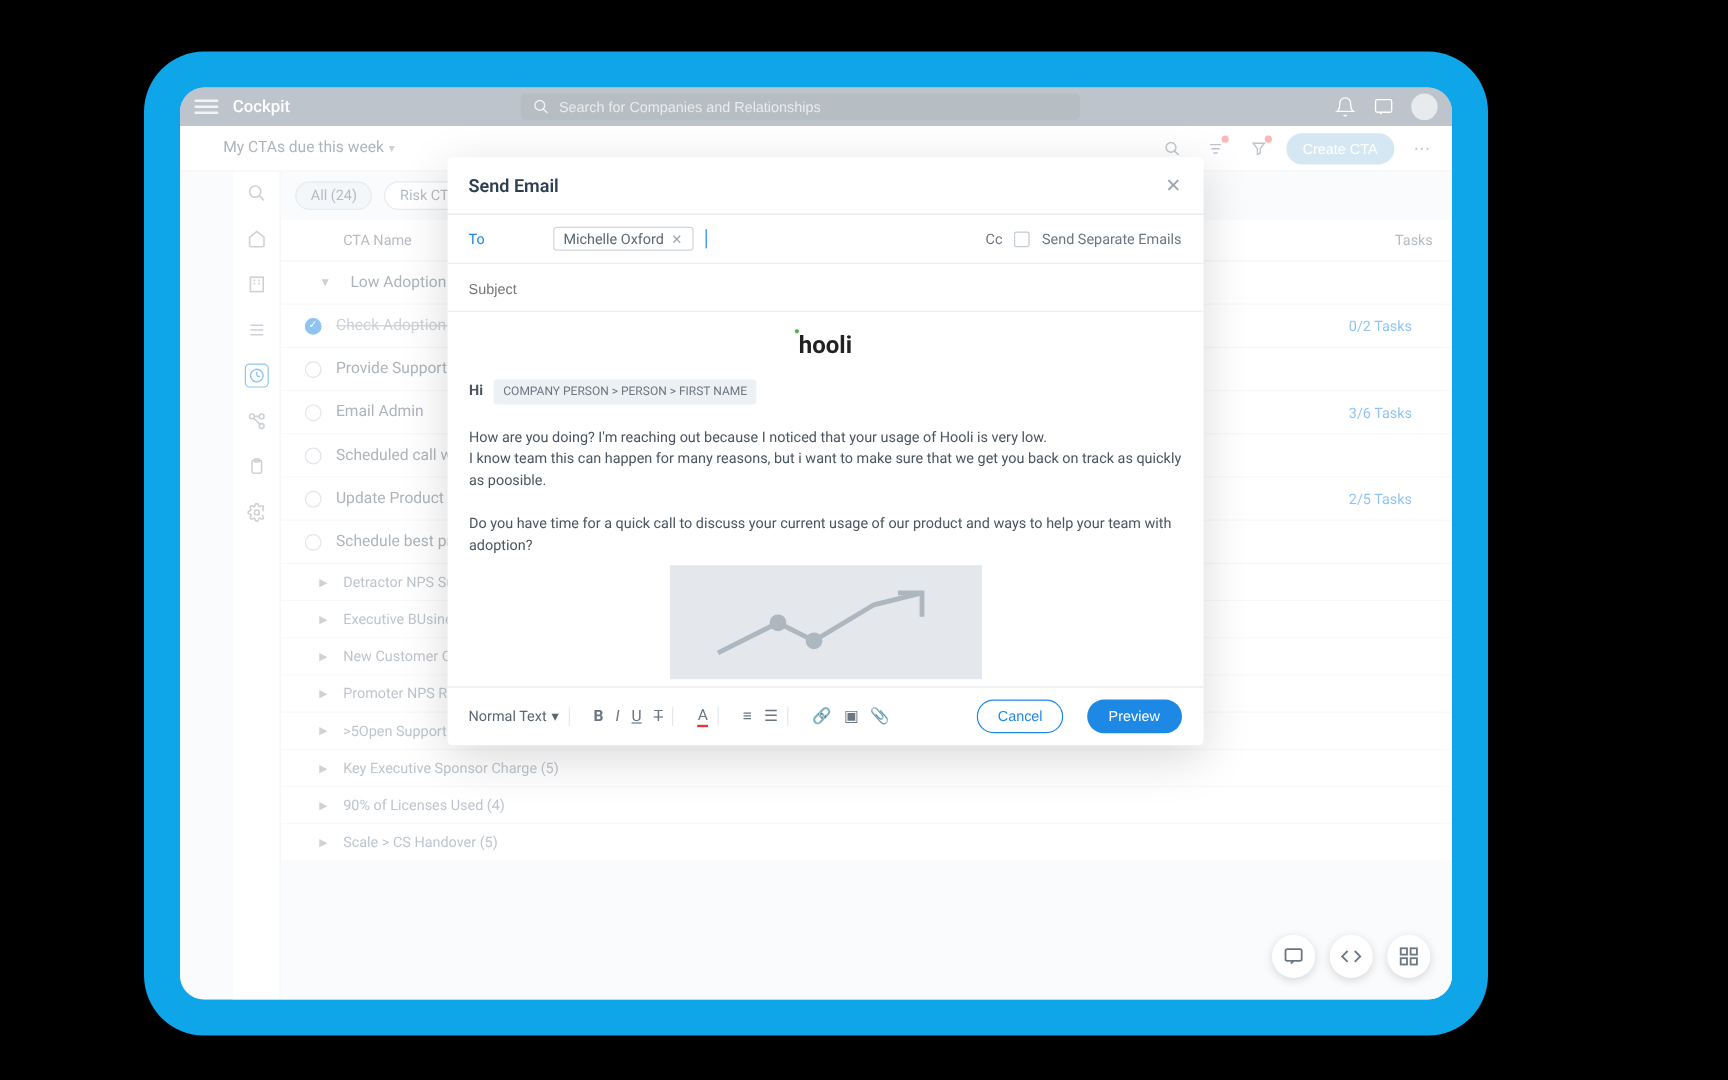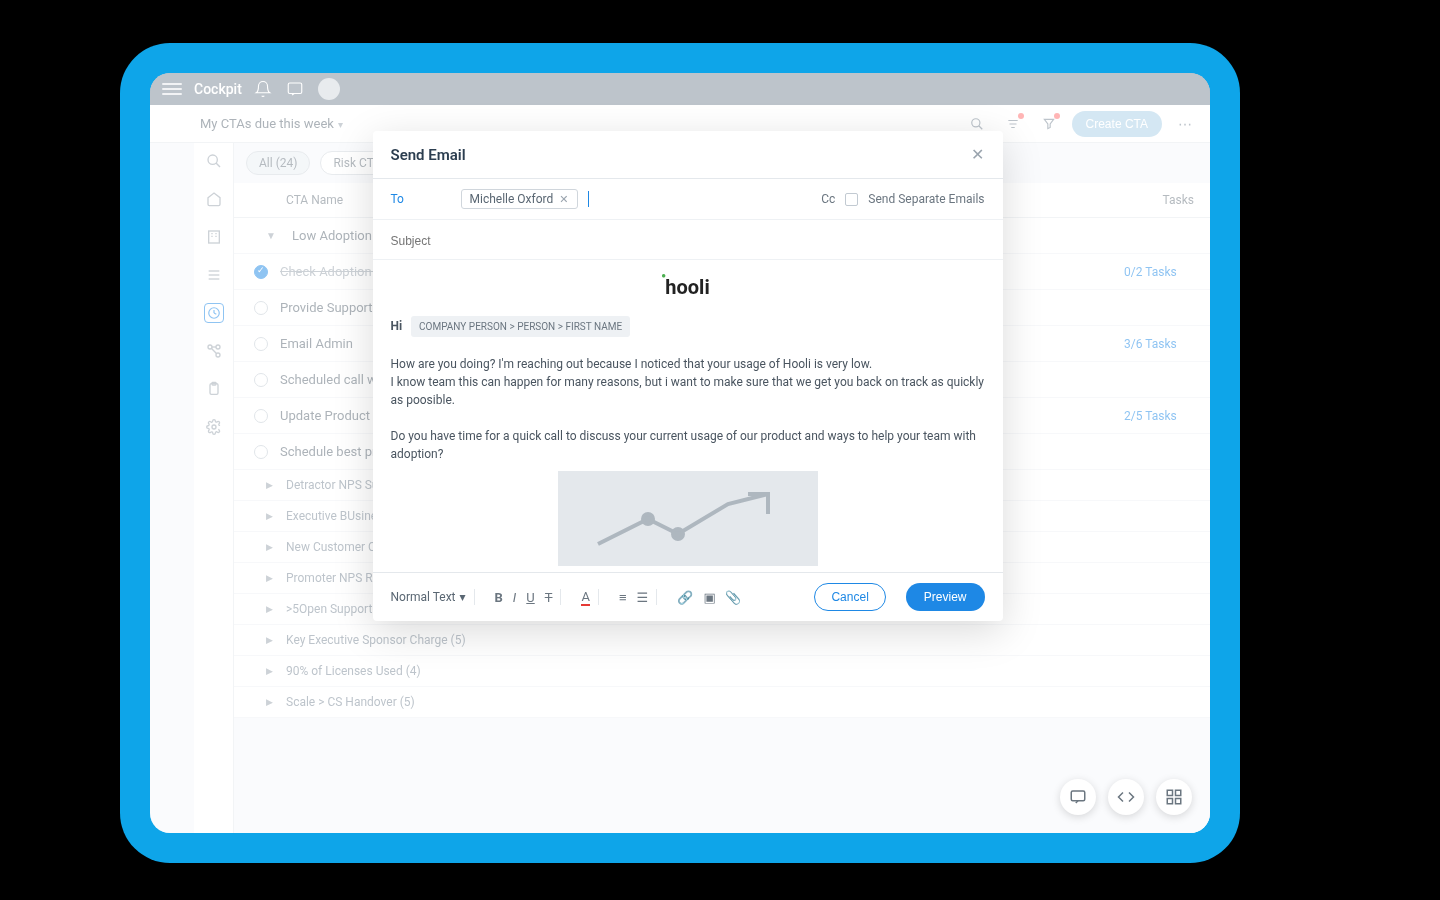--- a/index.html
+++ b/index.html
@@ -61,21 +61,21 @@
   }
   .search-wrap input::placeholder { color: rgba(255,255,255,0.7); }
   .topbar-icons { display: flex; gap: 14px; align-items: center; }
   .avatar { width: 22px; height: 22px; background: #d0d6dc; border-radius: 50%; }
   .subbar {
     height: 38px;
     background: #fff;
     border-bottom: 1px solid #e4e8ec;
     display: flex;
     align-items: center;
-    padding: 0 12px 0 50px;
+    padding: 0 12px 0 36px;
     gap: 10px;
   }
   .dropdown-label { font-size: 13px; color: #5a6773; }
   .chevron { font-size: 10px; color: #9aa4ae; margin-left: 4px; }
   .spacer { flex: 1; }
   .icon-btn {
     width: 26px; height: 26px; display: flex; align-items: center; justify-content: center;
     color: #7a8896; font-size: 14px; position: relative;
   }
   .dot { position: absolute; top: 2px; right: 2px; width: 6px; height: 6px; background: #ff6b6b; border-radius: 50%; }
@@ -229,20 +229,27 @@
 <div class="tablet-frame">
   <div class="screen">
 
     <div class="topbar">
       <div class="hamburger">
           <span></span>
           <span></span>
           <span></span>
         </div>
       <div class="topbar-title">Cockpit</div>
+      <div class="search-wrap">
+        <svg width="14" height="14" viewBox="0 0 24 24" fill="none" stroke="rgba(255,255,255,0.8)" stroke-width="2">
+            <circle cx="10" cy="10" r="7"></circle>
+            <line x1="21" y1="21" x2="15" y2="15"></line>
+          </svg>
+        <input placeholder="Search for Companies and Relationships" style="">
+      </div>
       <div class="topbar-icons">
         <svg width="18" height="18" viewBox="0 0 24 24" fill="none" stroke="#fff" stroke-width="1.5">
             <path d="M18 8a6 6 0 0 0-12 0c0 7-3 9-3 9h18s-3-2-3-9"></path>
             <path d="M13.7 21a2 2 0 0 1-3.4 0"></path>
           </svg>
         <svg width="18" height="18" viewBox="0 0 24 24" fill="none" stroke="#fff" stroke-width="1.5">
             <rect x="3" y="4" width="18" height="14" rx="2"></rect>
             <path d="M8 20l3-2"></path>
           </svg>
         <div class="avatar"></div>

